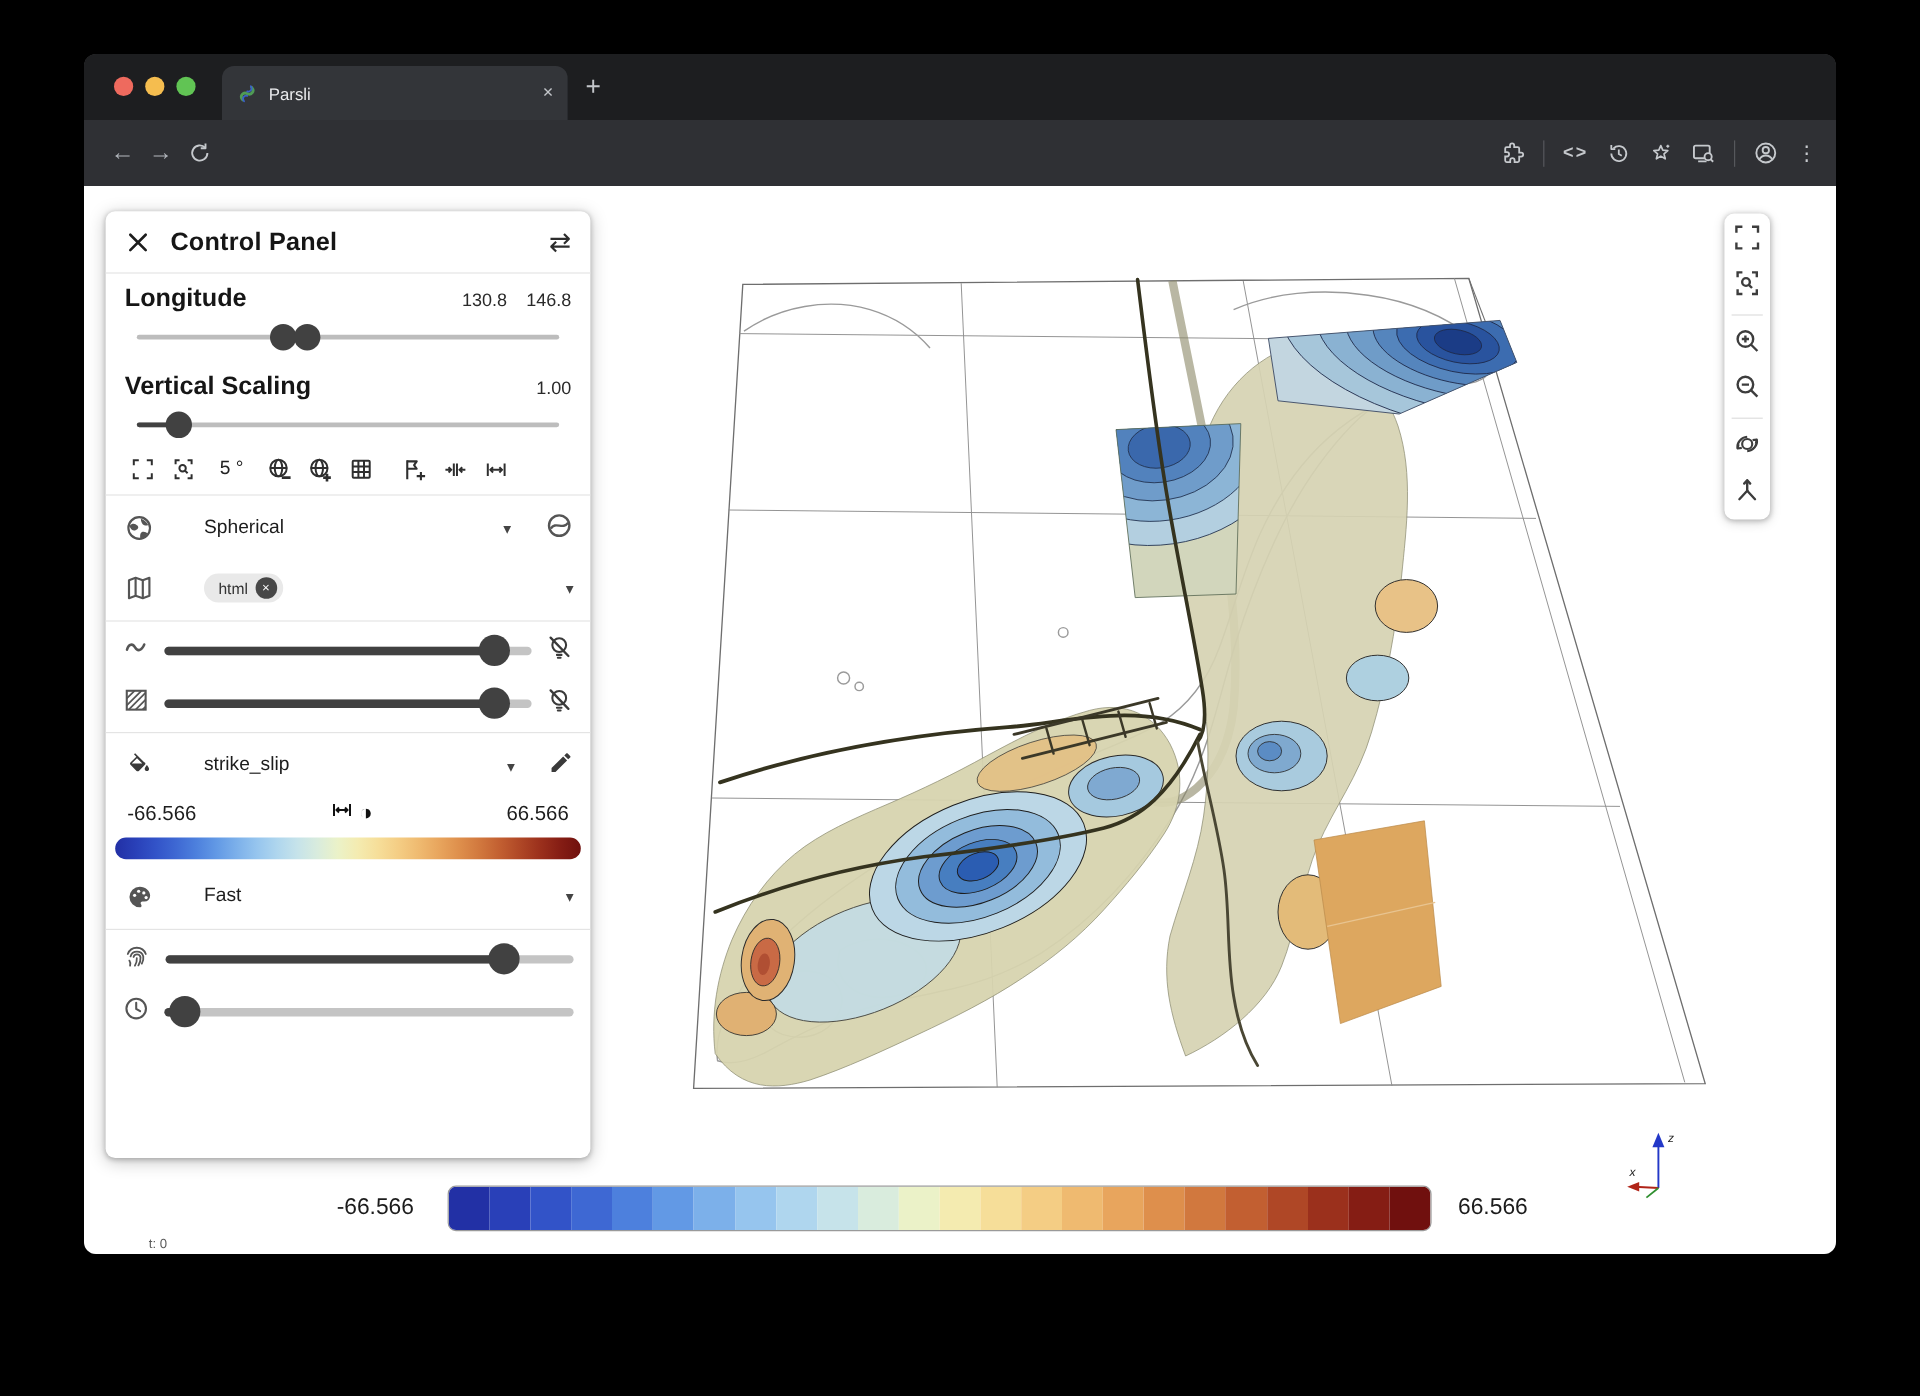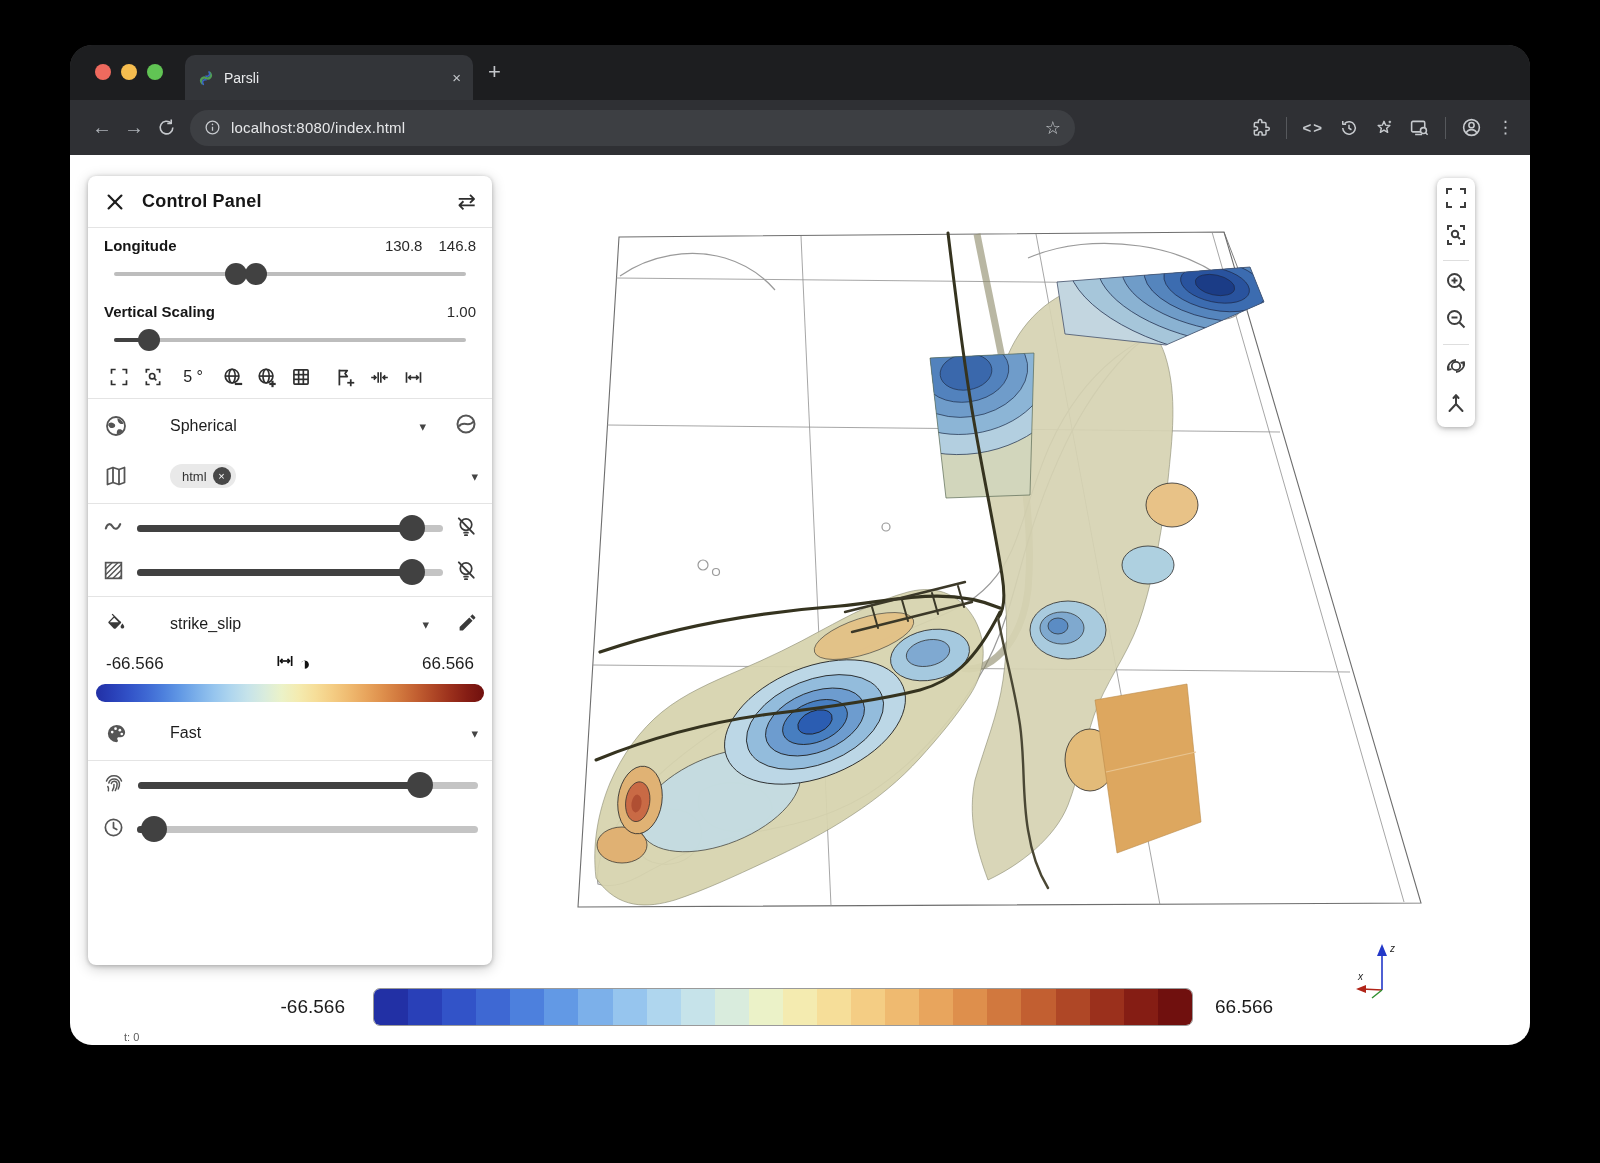--- a/index.html
+++ b/index.html
@@ -1,20 +1,20 @@
 <!DOCTYPE html>
 <html><head>
 <meta charset="utf-8">
 <style>
   * { box-sizing: border-box; margin: 0; padding: 0; }
   html,body { width:1600px; height:1163px; background:#000; font-family:"Liberation Sans",sans-serif; overflow:hidden; }
   .stage { position:relative; width:1600px; height:1163px; background:#000; }
 
   
-  .window { position:absolute; left:70px; top:45px; width:1460px; height:1000px; border-radius:22px; overflow:hidden; background:#404040; }
+  .window { position:absolute; left:70px; top:45px; width:1460px; height:1000px; border-radius:10px; overflow:hidden; background:#404040; }
   .tabstrip { position:relative; height:55px; background:#1d1e20; }
   .lights { position:absolute; left:25px; top:19px; display:flex; gap:10px; }
   .traffic { width:16px; height:16px; border-radius:50%; }
   .tab { position:absolute; left:115px; top:10px; width:288px; height:45px; background:#333539; border-radius:10px 10px 0 0; display:flex; align-items:center; padding:0 12px; gap:9px; }
   .tab-title { flex:1; color:#e9eaec; font-size:14px; }
   .tab-close { color:#c3c6ca; font-size:15px; line-height:1; cursor:default; }
   .newtab { position:absolute; left:418px; top:16px; color:#c3c6ca; font-size:22px; line-height:1; }
   .toolbar { height:55px; background:#2f3034; display:flex; align-items:center; padding:0 16px; }
   .nav-ic { width:32px; text-align:center; color:#aeb2b8; font-size:20px; }
   .nav-svg { width:32px; display:flex; justify-content:center; color:#c6c9cd; }
@@ -24,25 +24,25 @@
   .vsep { width:1px; height:22px; background:#56585c; }
   .code-ic { font-size:15px; letter-spacing:2px; font-weight:bold; }
   .kebab { font-size:17px; }
 
   
   .content { position:relative; height:890px; background:#fff; }
 
   
   .panel { position:absolute; left:18px; top:21px; width:404px; height:789px; background:#fff; border-radius:8px; box-shadow:0 1px 4px rgba(0,0,0,.22), 0 3px 14px rgba(0,0,0,.22); z-index:6; padding:0 0 6px 0; }
   .p-header { height:52px; display:flex; align-items:center; padding:0 16px; gap:16px; border-bottom:1px solid #e4e4e4; }
-  .p-title { flex:1; font-size:18px; font-weight:bold; color:#161616; letter-spacing:.2px; }
+  .p-title { flex:1; font-size:21px; font-weight:bold; color:#161616; letter-spacing:.2px; }
   .swap-ic { font-size:22px; color:#2d2d2d; }
   .sec { padding:9px 16px 0 16px; }
   .lab-row { display:flex; align-items:baseline; }
-  .lab { font-size:15px; font-weight:bold; color:#161616; }
+  .lab { font-size:21px; font-weight:bold; color:#161616; }
   .vals { margin-left:auto; display:flex; gap:16px; font-size:15px; color:#2a2a2a; }
   .slider { position:relative; height:40px; margin:0 10px; }
   .track { position:absolute; left:0; right:0; top:50%; height:4px; margin-top:-2px; background:#bdbdbd; border-radius:2px; }
   .seg { position:absolute; top:50%; height:4px; margin-top:-2px; background:#414141; border-radius:2px; }
   .knob { position:absolute; top:50%; width:22px; height:22px; margin:-11px 0 0 -11px; border-radius:50%; background:#414141; }
   .icons-row { display:flex; align-items:center; padding:6px 14px 8px 14px; color:#2f2f2f; }
   .icons-row .ib { width:34px; display:flex; justify-content:center; align-items:center; }
   .deg { font-size:16px; color:#222; width:46px; text-align:center; }
   .divider { height:1px; background:#e4e4e4; margin:2px 0; }
   .sel-row { height:50px; display:flex; align-items:center; padding:0 14px; gap:14px; }
@@ -101,29 +101,20 @@
     </div>
 
     <div class="toolbar">
       <div class="nav-ic">←</div>
       <div class="nav-ic">→</div>
       <div class="nav-svg">
         <svg width="19" height="19" viewBox="0 0 24 24" fill="none" stroke="currentColor" stroke-width="2">
           <path d="M20 12a8 8 0 1 1-2.3-5.6"></path>
             <path d="M18 2v5h-5" stroke-linejoin="round"></path>
         </svg>
-      </div>
-      <div class="pill">
-        <svg width="17" height="17" viewBox="0 0 24 24" fill="none" stroke="#c6c9cd" stroke-width="1.8">
-          <circle cx="12" cy="12" r="9"></circle>
-            <line x1="12" y1="11" x2="12" y2="16.5"></line>
-            <circle cx="12" cy="7.6" r="1.1" fill="#c6c9cd" stroke="none"></circle>
-        </svg>
-        <span class="pill-url">localhost:8080/index.html</span>
-        <span style="color:#c6c9cd;font-size:18px">☆</span>
       </div>
       <div class="right-icons">
         <svg width="20" height="20" viewBox="0 0 24 24" fill="none" stroke="currentColor" stroke-width="1.8">
           <path d="M20 11h-2V7a1.5 1.5 0 0 0-1.5-1.5H13V3.8a2.1 2.1 0 0 0-4.2 0v1.7H5.5A1.5 1.5 0 0 0 4 7v3.5h1.7a2.2 2.2 0 0 1 0 4.4H4V19a1.5 1.5 0 0 0 1.5 1.5H9v-1.7a2.2 2.2 0 0 1 4.4 0v1.7h3.1A1.5 1.5 0 0 0 18 19v-4h2a2 2 0 0 0 0-4z"></path>
         </svg>
         <div class="vsep"></div>
         <span class="code-ic">&lt;&gt;</span>
         <svg width="20" height="20" viewBox="0 0 24 24" fill="none" stroke="currentColor" stroke-width="1.8">
           <path d="M4.5 12a7.5 7.5 0 1 0 2.2-5.3"></path>
             <path d="M4.5 3.5v4h4" stroke-linejoin="round"></path>

